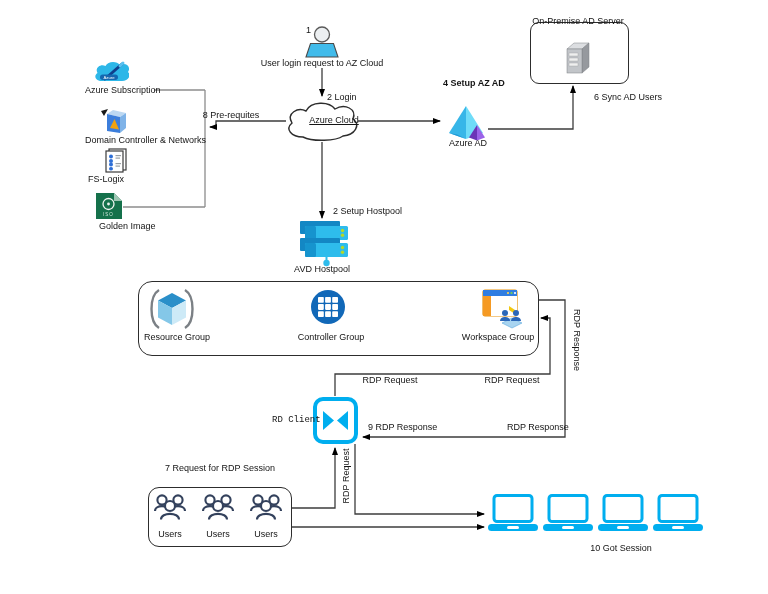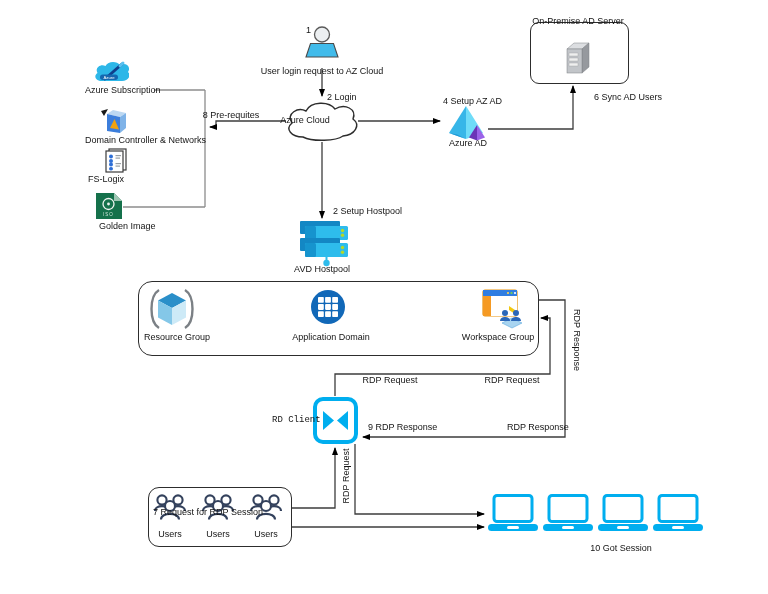--- a/index.html
+++ b/index.html
@@ -55,29 +55,29 @@
     <path d="M290,527 H484" stroke="#3c3c3c" stroke-width="1.3" fill="none" marker-end="url(#ah)"></path>
   </svg>
 
   <div class="lbl" style="left:306px;top:25px;">1</div>
   <div class="node" style="left:300px;top:25px;">
     <svg width="44" height="34">
       <circle cx="22" cy="9.5" r="7.5" fill="#eceff1" stroke="#5a5a5a" stroke-width="1.3"></circle>
       <path d="M6,32 L10.5,18.5 L33.5,18.5 L38,32 Z" fill="#41bbea" stroke="#4a4a4a" stroke-width="1.1"></path>
     </svg>
   </div>
-  <div class="lbl ctr" style="left:322px;top:58px;margin-top:8px;">User login request to AZ Cloud</div>
+  <div class="lbl ctr" style="left:322px;top:58px;">User login request to AZ Cloud</div>
 
   <div class="lbl" style="left:327px;top:92px;">2 Login</div>
   <div class="node" style="left:282px;top:99px;">
     <svg width="80" height="46">
       <path d="M21,38 C9,38 3,30 10,24 C4,14 16,8 24,12 C29,2 47,2 53,10 C63,4 75,10 71,20 C79,26 73,36 61,37 C54,42 31,43 21,38 Z" fill="#fff" stroke="#2d2d2d" stroke-width="1.4"></path>
     </svg>
   </div>
-  <div class="lbl ctr" style="left:305px;top:115px;">Azure Cloud</div>
+  <div class="lbl ctr" style="left:334px;top:115px;text-decoration:underline;">Azure Cloud</div>
 
   <div class="lbl ctr" style="left:231px;top:110px;">8 Pre-requites</div>
 
   <div class="node" style="left:93px;top:60px;">
     <svg width="36" height="26">
       <path d="M9,21 C3,21 0,16 4.5,13 C1.5,8 7.5,3.5 12.5,6 C15,1 24,1 27,5 C33,2 38.5,7 35,12 C39,16 34.5,21 29,21 Z" fill="#2db7e8"></path>
       <line x1="12" y1="19" x2="29" y2="4" stroke="#0f3f8c" stroke-width="3" stroke-linecap="round"></line>
       <line x1="27" y1="6" x2="30" y2="3" stroke="#58c0f0" stroke-width="3" stroke-linecap="round"></line>
       <rect x="7" y="14.5" width="18" height="5.5" rx="2.7" fill="#1467b0"></rect>
       <text x="16" y="19" font-size="4.2" fill="#fff" text-anchor="middle" font-family="Liberation Sans, sans-serif">Azure</text>
@@ -116,21 +116,21 @@
     <svg width="28" height="28">
       <path d="M1,1 H19 L27,9 V27 H1 Z" fill="#15714b"></path>
       <polygon points="19,1 27,9 19,9" fill="#9fc7b4"></polygon>
       <circle cx="13.5" cy="12" r="5.5" fill="none" stroke="#eef4f0" stroke-width="1.3"></circle>
       <circle cx="13.5" cy="12" r="1.4" fill="#eef4f0"></circle>
       <text x="13.5" y="24" font-size="4.5" fill="#cfe6da" text-anchor="middle" letter-spacing="1" font-family="Liberation Sans, sans-serif">ISO</text>
     </svg>
   </div>
   <div class="lbl" style="left:99px;top:221px;">Golden Image</div>
 
-  <div class="lbl" style="left:443px;top:96px;">4 Setup AZ AD</div>
+  <div class="lbl" style="left:443px;top:78px;font-weight:bold;">4 Setup AZ AD</div>
   <div class="node" style="left:446px;top:105px;">
     <svg width="42" height="38">
       <polygon points="20,1 3,28 20,34" fill="#37b6e8"></polygon>
       <polygon points="20,1 37,28 20,34" fill="#6fdcf8"></polygon>
       <polygon points="3,28 20,34 11,29.5" fill="#1f97d4"></polygon>
       <polygon points="31,20 23,32.5 31,35.5" fill="#6b34b8"></polygon>
       <polygon points="31,20 39,32.5 31,35.5" fill="#9a63e8"></polygon>
     </svg>
   </div>
   <div class="lbl ctr" style="left:468px;top:138px;">Azure AD</div>
@@ -188,21 +188,21 @@
       <rect x="15.1" y="8" width="5.8" height="5.8" rx="0.8" fill="#fff"></rect>
       <rect x="22.2" y="8" width="5.8" height="5.8" rx="0.8" fill="#fff"></rect>
       <rect x="8" y="15.1" width="5.8" height="5.8" rx="0.8" fill="#fff"></rect>
       <rect x="15.1" y="15.1" width="5.8" height="5.8" rx="0.8" fill="#fff"></rect>
       <rect x="22.2" y="15.1" width="5.8" height="5.8" rx="0.8" fill="#fff"></rect>
       <rect x="8" y="22.2" width="5.8" height="5.8" rx="0.8" fill="#fff"></rect>
       <rect x="15.1" y="22.2" width="5.8" height="5.8" rx="0.8" fill="#fff"></rect>
       <rect x="22.2" y="22.2" width="5.8" height="5.8" rx="0.8" fill="#fff"></rect>
     </svg>
   </div>
-  <div class="lbl ctr" style="left:331px;top:332px;">Application Domain</div>
+  <div class="lbl ctr" style="left:331px;top:332px;">Controller Group</div>
 
   <div class="node" style="left:479px;top:288px;">
     <svg width="46" height="42">
       <rect x="4" y="2" width="34" height="26" rx="2" fill="#fde9cf" stroke="#e8940f" stroke-width="1.2"></rect>
       <rect x="4" y="2" width="34" height="6" fill="#2f7de1"></rect>
       <circle cx="29" cy="5" r="1.1" fill="#ffd34d"></circle>
       <circle cx="32.5" cy="5" r="1.1" fill="#7bd44a"></circle>
       <circle cx="36" cy="5" r="1.1" fill="#fff"></circle>
       <rect x="4" y="8" width="8" height="20" fill="#f59a23"></rect>
       <rect x="12" y="8" width="26" height="20" fill="#fff"></rect>
@@ -224,21 +224,21 @@
   <div class="vlbl v-ccw" style="left:346px;top:476px;">RDP Request</div>
 
   <div class="lbl" style="left:272px;top:415px;font-family:Liberation Mono, monospace;">RD Client</div>
   <div class="rd-client-frame" style="left:313px;top:397px;">
     <svg width="37" height="39">
       <polygon points="6,10 17,19.5 6,29" fill="#00aeef"></polygon>
       <polygon points="31,10 20,19.5 31,29" fill="#00aeef"></polygon>
     </svg>
   </div>
 
-  <div class="lbl ctr" style="left:208px;top:463px;margin-top:44px;">7 Request for RDP Session</div>
+  <div class="lbl ctr" style="left:220px;top:463px;">7 Request for RDP Session</div>
   <div class="box" style="left:148px;top:487px;width:142px;height:58px;border-radius:11px;border-width:1.4px;"></div>
 
   <div class="node" style="left:152px;top:492px;">
     <svg width="36" height="32">
       <g stroke="#33415c" stroke-width="2.1" fill="#fff">
         <circle cx="10" cy="8" r="4.6"></circle>
           <path d="M3,19 C3,12.5 17,12.5 17,19"></path>
         <circle cx="26" cy="8" r="4.6"></circle>
           <path d="M19,19 C19,12.5 33,12.5 33,19"></path>
         <circle cx="18" cy="14" r="5"></circle>

